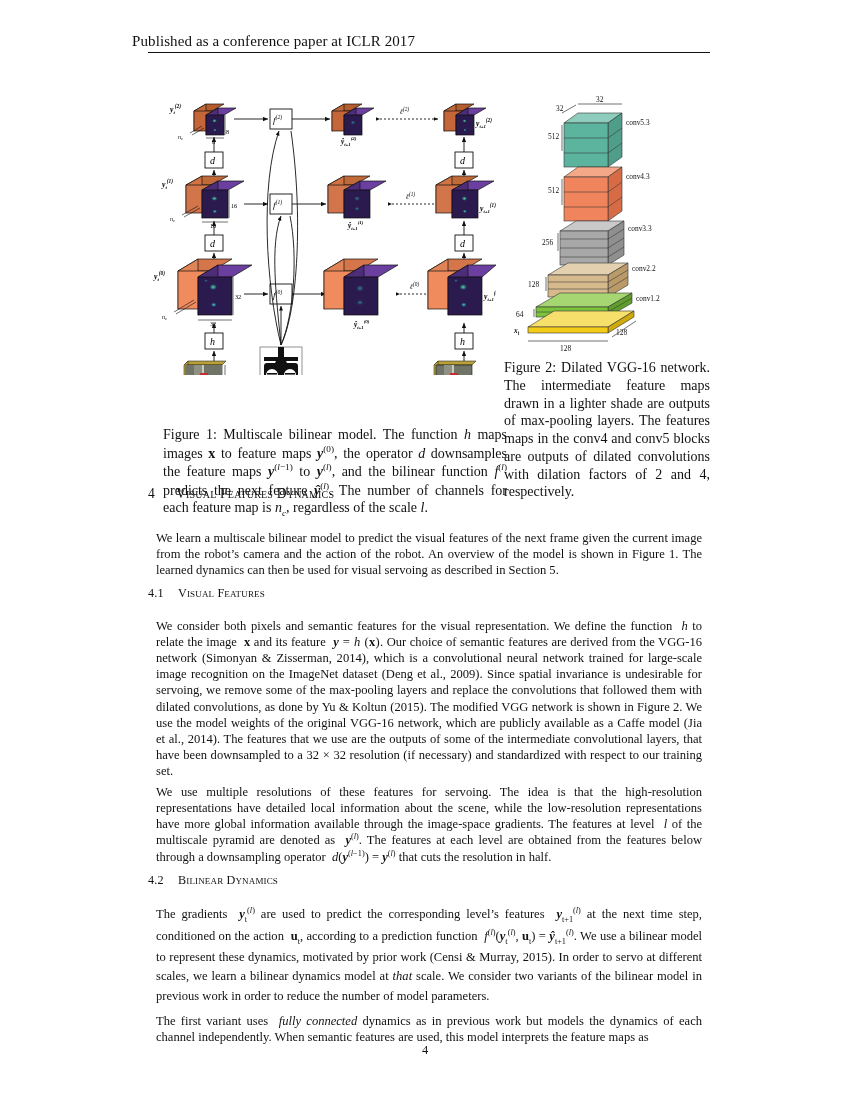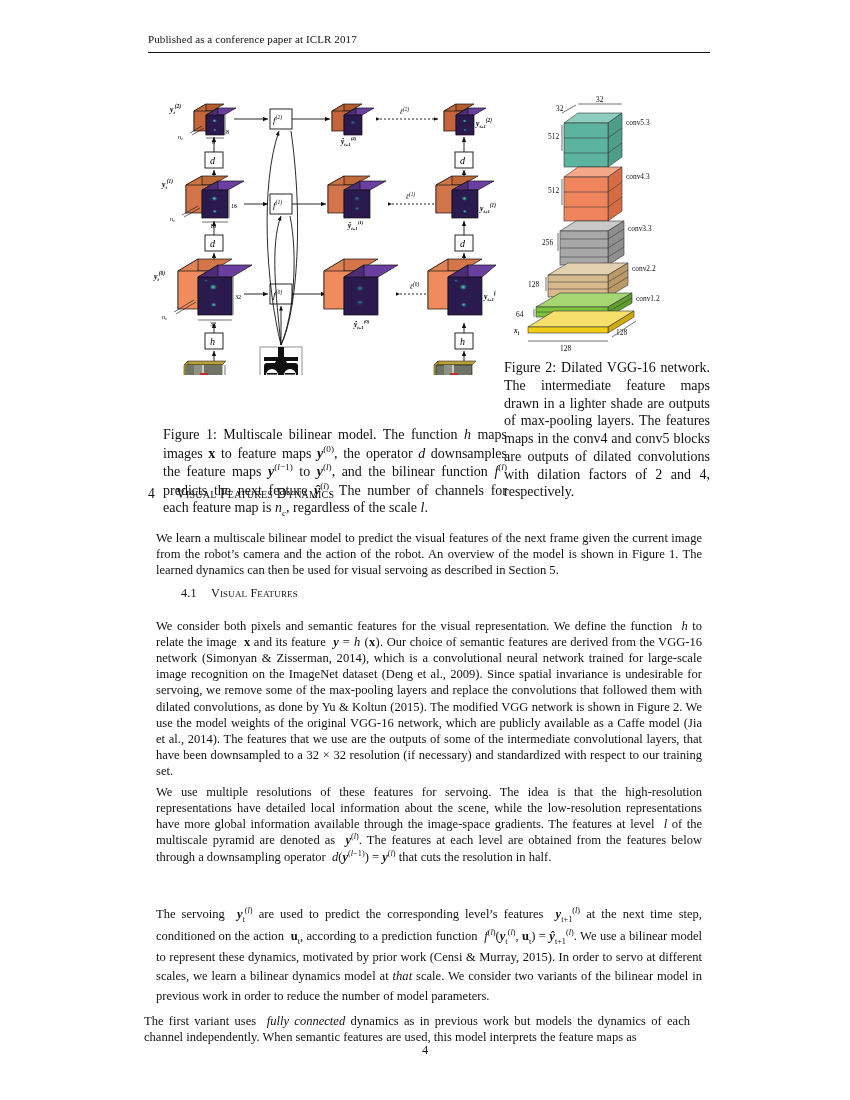--- a/index.html
+++ b/index.html
@@ -4,48 +4,48 @@
 <style>
   html,body{margin:0;padding:0;}
   body{
     width:850px;height:1100px;background:#fff;
     font-family:"Liberation Serif","DejaVu Serif",serif;
     color:#111;overflow:hidden;position:relative;
   }
   .page{position:relative;width:850px;height:1100px;}
 
   
-  .runhead{position:absolute;left:148px;top:33px;width:562px;font-size:11px;letter-spacing:.1px;}
+  .runhead{position:absolute;left:132px;top:33px;width:562px;font-size:15px;letter-spacing:.1px;}
   .runrule{position:absolute;left:148px;top:52px;width:562px;height:1px;background:#111;}
 
   
   .figrow{position:absolute;left:148px;top:95px;width:562px;height:370px;}
   .fig1{position:absolute;left:0;top:0;width:348px;height:280px;}
   .fig2{position:absolute;left:356px;top:0;width:206px;height:265px;}
 
   .cap{font-size:14px;line-height:1.27;text-align:justify;}
   .cap1{position:absolute;left:15px;top:287px;width:344px;margin-top:44px;}
   .cap2{position:absolute;left:356px;top:264px;width:206px;}
 
   
   .h1{font-size:13.6px;margin:0;padding:0;letter-spacing:.2px;}
   .h1 .num{display:inline-block;width:28px;}
   .sc{font-variant:small-caps;}
-  .h2{font-size:12.2px;letter-spacing:.15px;margin-left:33px;}
+  .h2{font-size:12.2px;letter-spacing:.15px;}
   .h2 .num{display:inline-block;width:30px;}
   p.body{font-size:12.55px;line-height:1.285;text-align:justify;margin:8px;}
 
   .secA{position:absolute;left:148px;top:486px;width:562px;}
   .p1{position:absolute;left:148px;top:522px;width:562px;}
   .secB{position:absolute;left:148px;top:586px;width:562px;}
   .p2{position:absolute;left:148px;top:610px;width:562px;}
   .p3{position:absolute;left:148px;top:776px;width:562px;}
   .secC{position:absolute;left:148px;top:873px;width:562px;}
   .p4{position:absolute;left:148px;top:897px;width:562px;line-height:1.55;}
-  .p5{position:absolute;left:136px;top:1005px;width:562px;}
+  .p5{position:absolute;left:148px;top:1005px;width:562px;}
 
   .pno{position:absolute;left:0;top:1043px;width:850px;text-align:center;font-size:12.4px;}
 
   
   .mi{font-style:italic;}
   .mb{font-weight:bold;}
   .it{font-style:italic;}
   sup.s{font-size:.66em;vertical-align:super;}
   sub.s{font-size:.66em;vertical-align:sub;}
   .frac-sp{letter-spacing:.3px;}
@@ -468,24 +468,27 @@
   <div class="p3">
     <p class="body">
       <span>We use multiple resolutions of these features for servoing. The idea is that the high-resolution representations have detailed local information about the scene, while the low-resolution representations have more global information available through the image-space gradients. The features at level</span>
       <span class="mi">&nbsp;l&nbsp;</span><span>of the multiscale pyramid are denoted as</span>
       <span class="mb mi">&nbsp;y</span><sup class="s">(<span class="mi">l</span>)</sup><span>. The features at each level are obtained from the features below through a downsampling operator</span>
       <span class="mi">&nbsp;d</span>(<span class="mb mi">y</span><sup class="s">(<span class="mi">l</span>−1)</sup>) = <span class="mb mi">y</span><sup class="s">(<span class="mi">l</span>)</sup>
       <span>that cuts the resolution in half.</span>
     </p>
   </div>
 
+  <div class="secC">
+    <div class="h2"><span class="num">4.2</span><span class="sc">Bilinear Dynamics</span></div>
+  </div>
 
   <div class="p4">
     <p class="body" style="line-height:1.55">
-      <span>The servoing</span>
+      <span>The gradients</span>
       <span class="mb mi">&nbsp;y</span><sub class="s">t</sub><sup class="s">(<span class="mi">l</span>)</sup>
       <span>are used to predict the corresponding level’s features</span>
       <span class="mb mi">&nbsp;y</span><sub class="s">t+1</sub><sup class="s">(<span class="mi">l</span>)</sup>
       <span>at the next time step, conditioned on the action</span>
       <span class="mb">&nbsp;u</span><sub class="s">t</sub><span>, according to a prediction function</span>
       <span class="mi">&nbsp;f</span><sup class="s">(<span class="mi">l</span>)</sup>(<span class="mb mi">y</span><sub class="s">t</sub><sup class="s">(<span class="mi">l</span>)</sup>, <span class="mb">u</span><sub class="s">t</sub>) = <span class="mb mi">ŷ</span><sub class="s">t+1</sub><sup class="s">(<span class="mi">l</span>)</sup><span>. We use a bilinear model to represent these dynamics, motivated by prior work (Censi &amp; Murray, 2015). In order to servo at different scales, we learn a bilinear dynamics model at</span>
       <span class="it">that</span>
       <span>scale. We consider two variants of the bilinear model in previous work in order to reduce the number of model parameters.</span>
     </p>
   </div>

